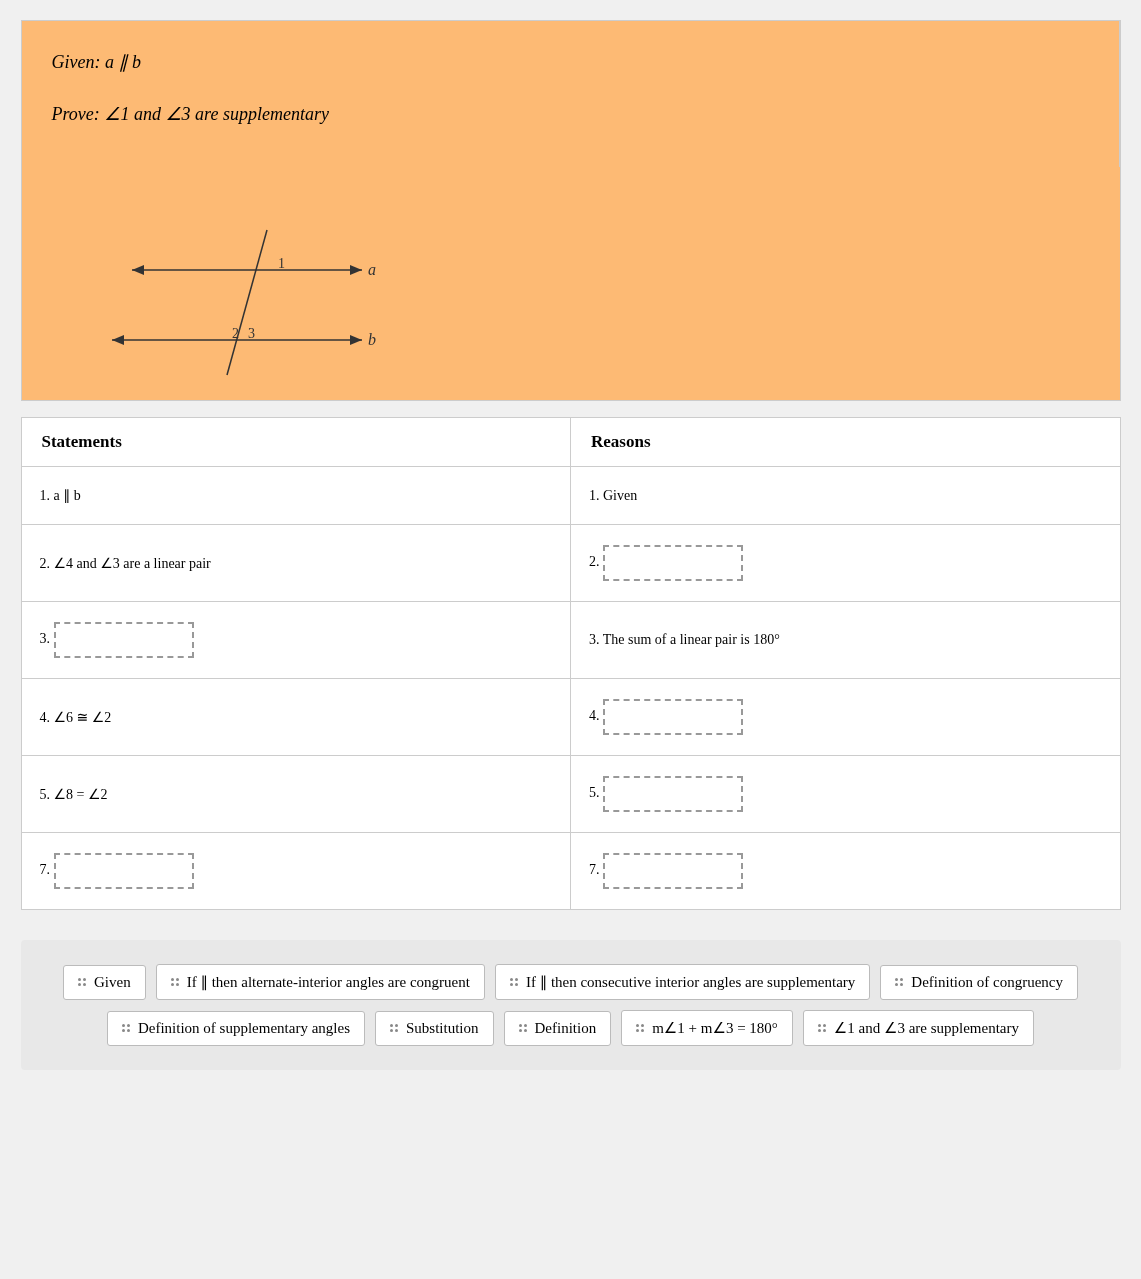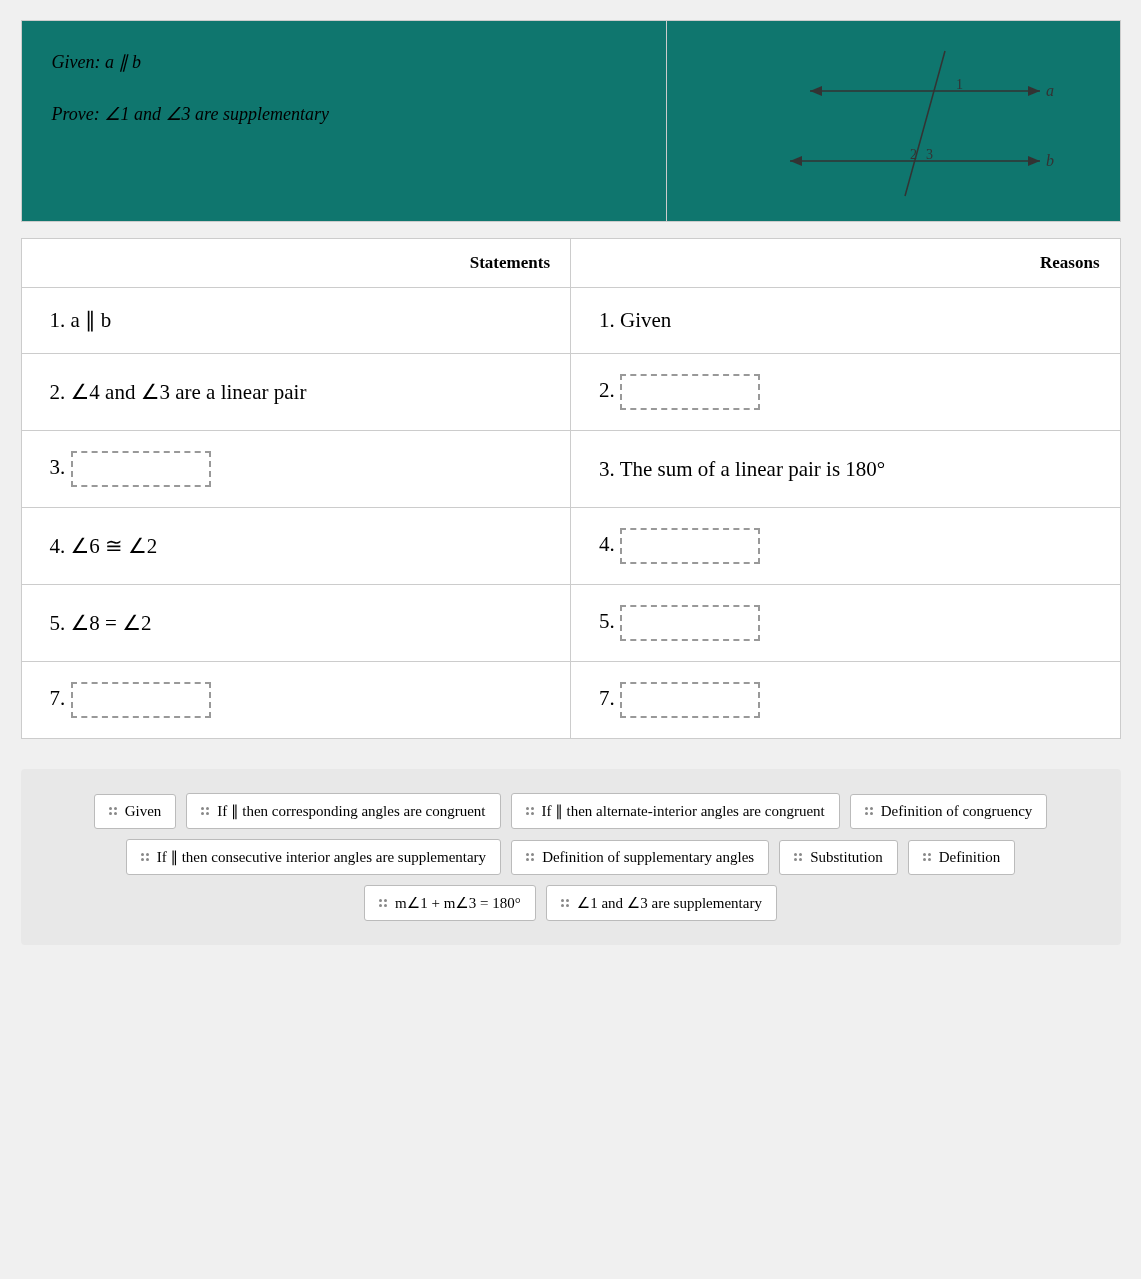--- a/index.html
+++ b/index.html
@@ -11,24 +11,24 @@
     }
 
     .page-container {
       background: #f0f0f0;
       max-width: 1100px;
       margin: 0 auto;
     }
 
     
     .given-prove-section {
-      background: #0f766e;
-      border: 1px solid #ccc;
-      display: flex;
-      flex-direction: row;
+      background: #fdba74;
+      border: 1px solid #ccc;
+      display: flex;
+      flex-direction: column;
       margin-bottom: 16px;
       gap: 33px;
     }
 
     .given-prove-text {
       flex: 1;
       padding: 30px 30px;
       border-right: 1px solid #ccc;
     }
 
@@ -58,28 +58,28 @@
       border: 1px solid #ccc;
       margin-bottom: 30px;
     }
 
     .proof-table th {
       border: 1px solid #ccc;
       padding: 14px 20px;
       font-weight: bold;
       font-style: normal;
       font-size: 17px;
-      text-align: right;
+      text-align: left;
       background: #fff;
     }
 
     .proof-table td {
       border: 1px solid #ccc;
-      padding: 20px 28px;
-      font-size: 21px;
+      padding: 20px 18px;
+      font-size: 14px;
       vertical-align: middle;
       min-height: 70px;
     }
 
     .proof-table td:first-child {
       width: 50%;
     }
 
     .dashed-box {
       display: inline-block;
@@ -227,48 +227,41 @@
       <span></span>
       <span></span>
     </span>
     <span>Given</span>
   </div>
       <div class="answer-tile">
     <span class="drag-dots">
       <span></span>
       <span></span>
     </span>
-    <span>If ∥ then corresponding angles are congruent</span>
-  </div>
-      <div class="answer-tile">
-    <span class="drag-dots">
-      <span></span>
-      <span></span>
-    </span>
     <span>If ∥ then alternate-interior angles are congruent</span>
   </div>
       <div class="answer-tile">
     <span class="drag-dots">
       <span></span>
       <span></span>
     </span>
+    <span>If ∥ then consecutive interior angles are supplementary</span>
+  </div>
+      <div class="answer-tile">
+    <span class="drag-dots">
+      <span></span>
+      <span></span>
+    </span>
     <span>Definition of congruency</span>
   </div>
       <div class="answer-tile">
     <span class="drag-dots">
       <span></span>
       <span></span>
     </span>
-    <span>If ∥ then consecutive interior angles are supplementary</span>
-  </div>
-      <div class="answer-tile">
-    <span class="drag-dots">
-      <span></span>
-      <span></span>
-    </span>
     <span>Definition of supplementary angles</span>
   </div>
       <div class="answer-tile">
     <span class="drag-dots">
       <span></span>
       <span></span>
     </span>
     <span>Substitution</span>
   </div>
       <div class="answer-tile">

